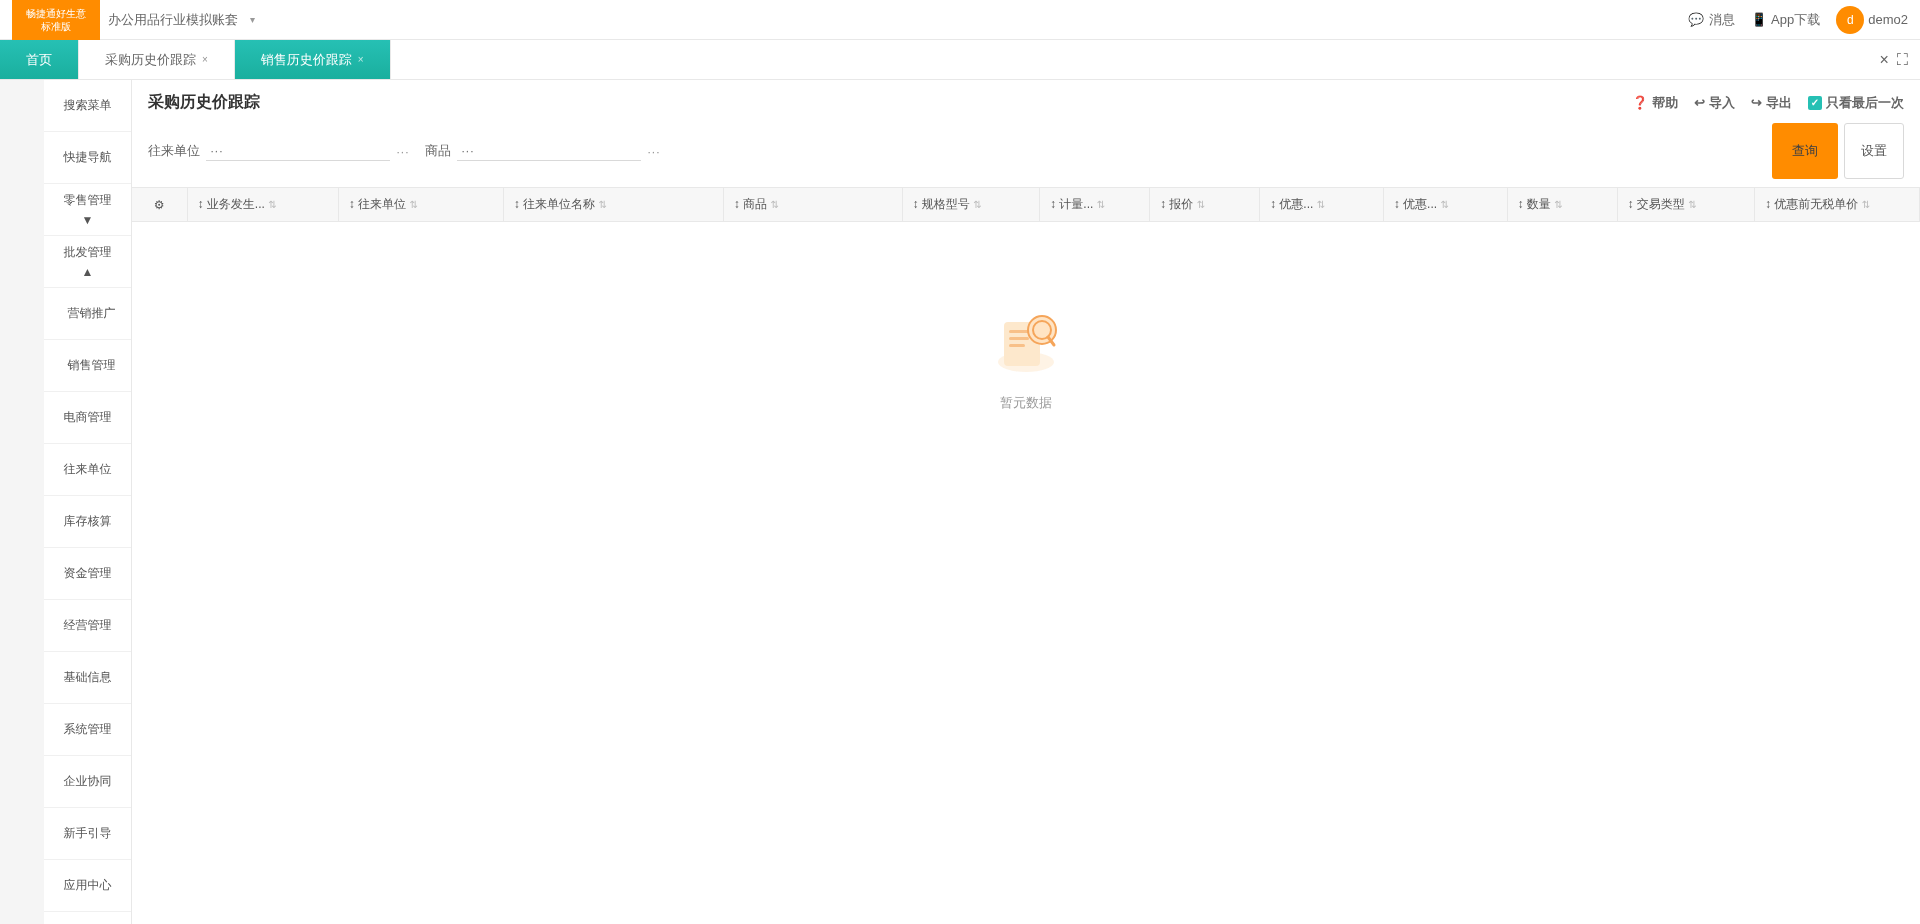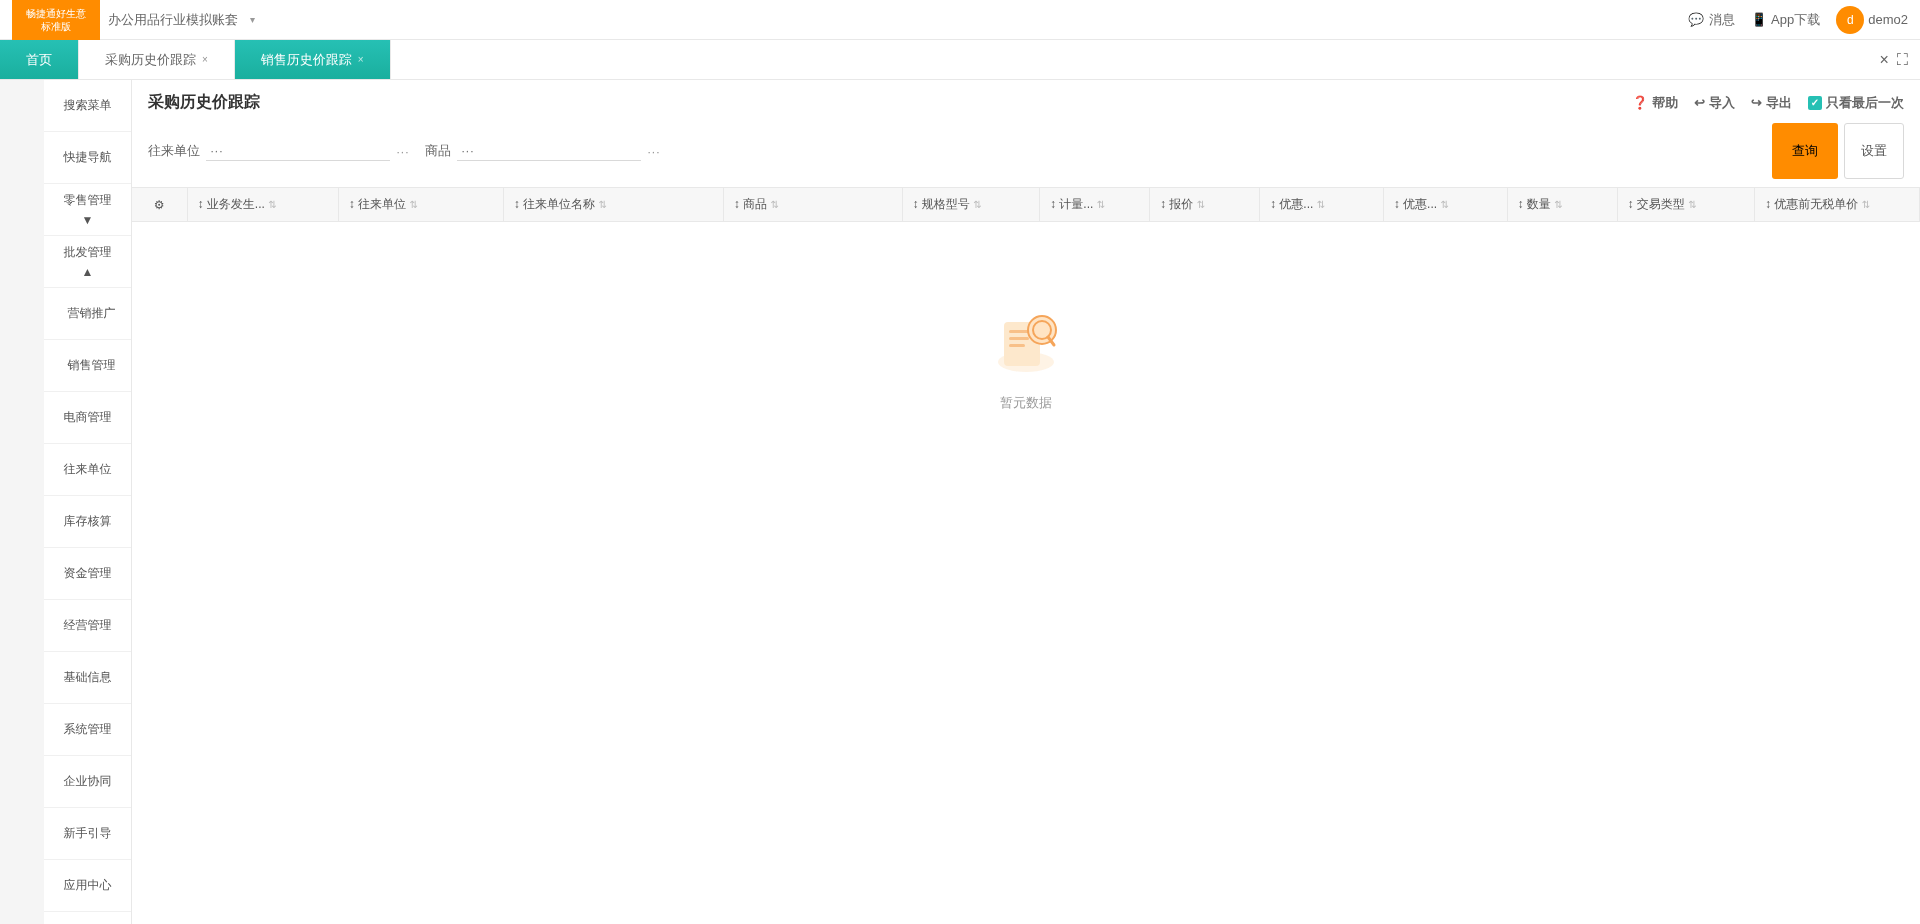--- a/index.html
+++ b/index.html
@@ -44,21 +44,21 @@
     
     .filter-bar { display: flex; align-items: center; gap: 16px; flex-wrap: wrap; }
     .filter-group { display: flex; align-items: center; gap: 6px; }
     .filter-label { color: #666; font-size: 13px; white-space: nowrap; }
     .filter-date-btns { display: flex; align-items: center; gap: 4px; }
     .date-btn { padding: 2px 8px; border: 1px solid #d9d9d9; border-radius: 3px; background: #fff; cursor: pointer; font-size: 12px; color: #555; }
     .date-btn.active { background: #ff8c00; color: #fff; border-color: #ff8c00; border-radius: 12px; }
     .filter-input { border: none; border-bottom: 1px solid #d9d9d9; padding: 2px 4px; min-width: 180px; font-size: 13px; color: #333; outline: none; background: transparent; }
     .filter-dots { color: #999; font-size: 13px; }
     .filter-actions { display: flex; gap: 6px; margin-left: auto; }
-    .btn-query { background: #ff8c00; color: #000000; border: none; padding: 19px 20px; border-radius: 3px; cursor: pointer; font-size: 13px; }
+    .btn-query { background: #ff8c00; color: #404040; border: none; padding: 19px 20px; border-radius: 3px; cursor: pointer; font-size: 13px; }
     .btn-setting { background: #fff; color: #555; border: 1px solid #d9d9d9; padding: 17px 16px; border-radius: 3px; cursor: pointer; font-size: 13px; }
 
     
     .table-container { flex: 1; background: #fff; margin: 0; overflow: auto; }
     table { width: 100%; border-collapse: collapse; table-layout: fixed; }
     thead tr { background: #f7f7f7; border-bottom: 1px solid #e8e8e8; }
     th { padding: 8px 10px; text-align: left; font-size: 12px; color: #555; font-weight: normal; border-right: 1px solid #e8e8e8; white-space: nowrap; overflow: hidden; text-overflow: ellipsis; cursor: pointer; }
     th .sort-icon { color: #bbb; font-size: 10px; }
     .th-gear { width: 40px; text-align: center; }
 

